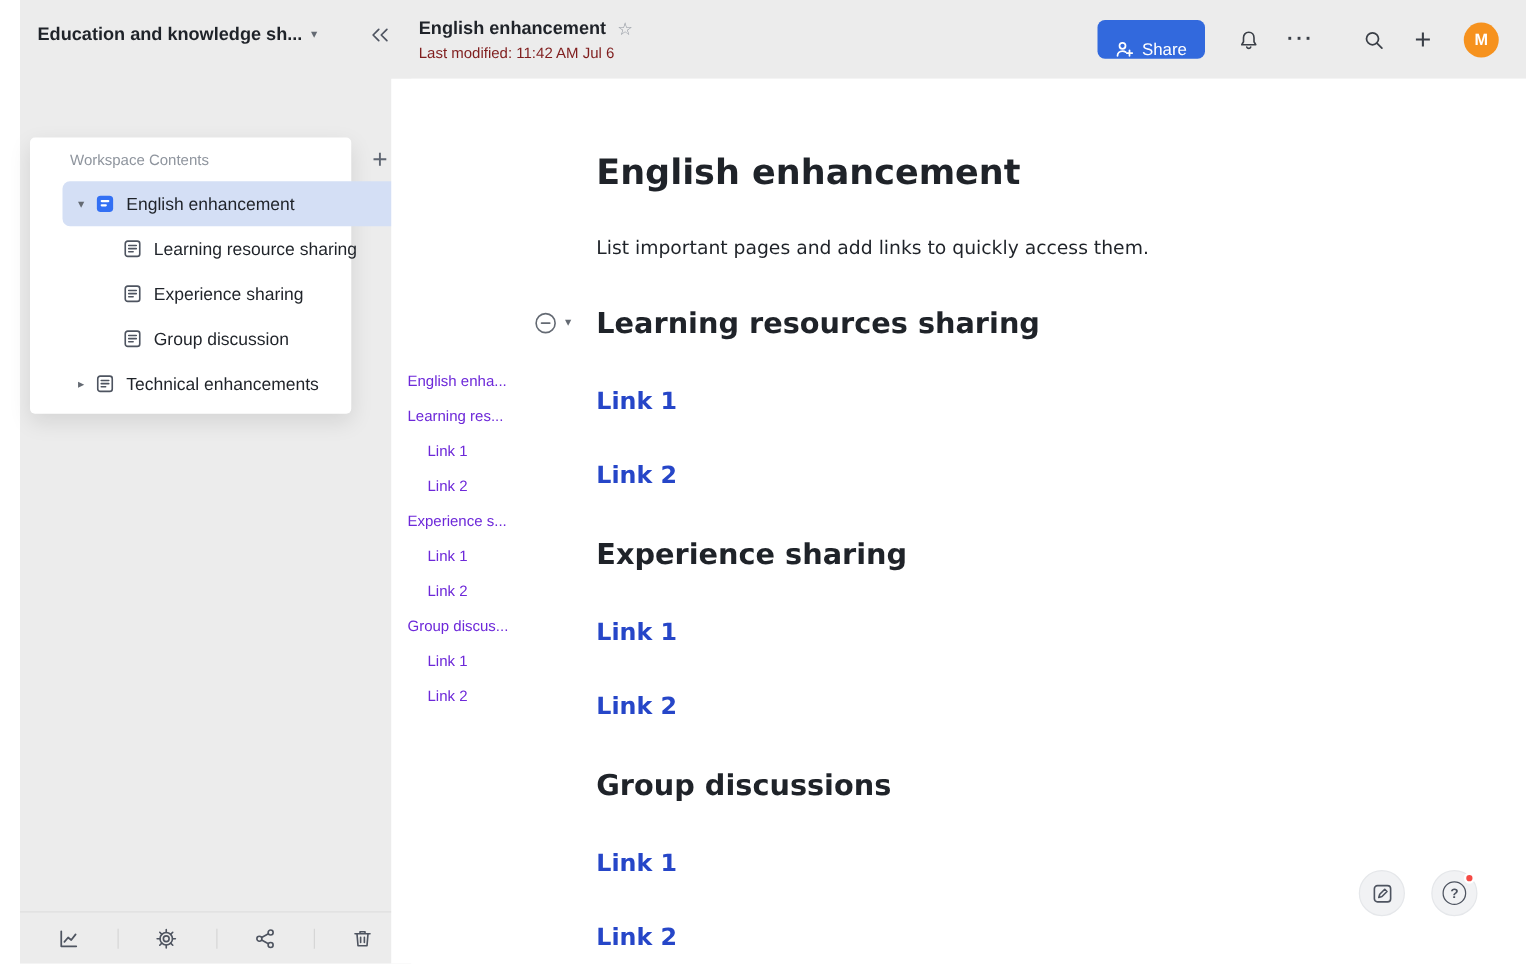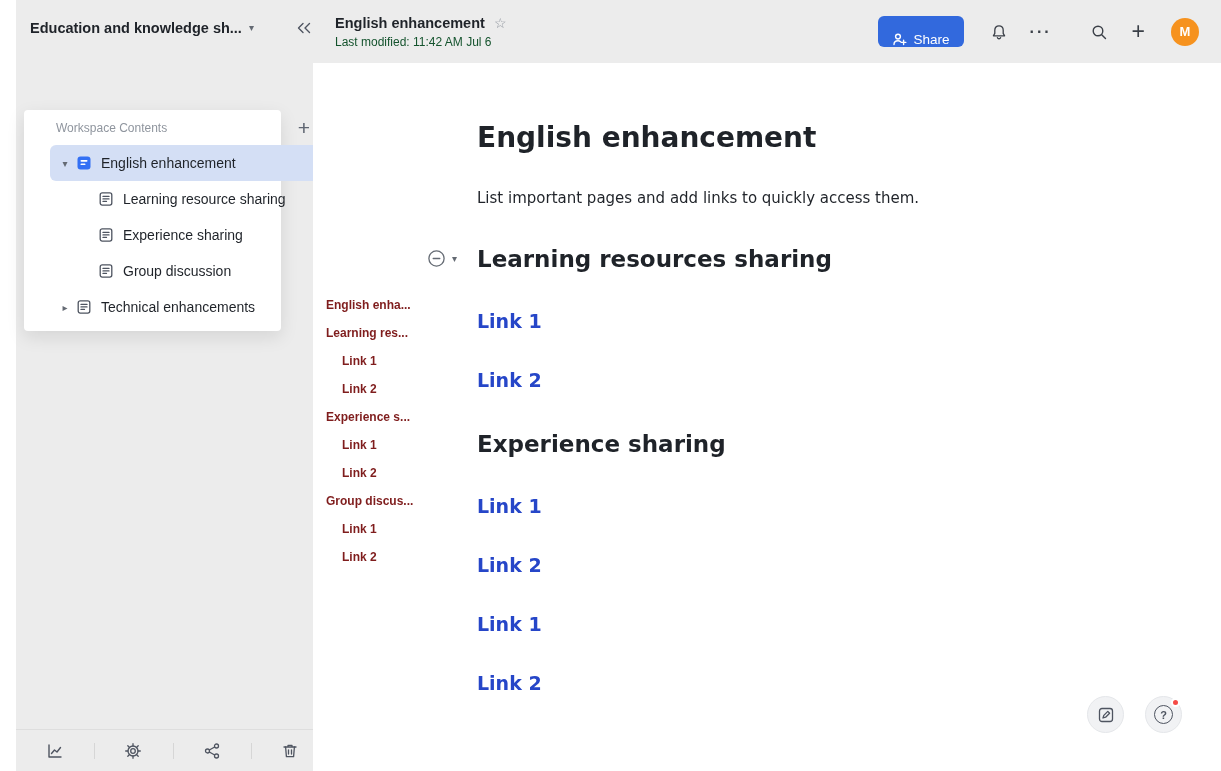--- a/index.html
+++ b/index.html
@@ -40,34 +40,34 @@
   .sb-footer { position: absolute; bottom: 0; left: 0; width: 313px; height: 42px; border-top: 1px solid #dedede; display: flex; align-items: stretch; }
   .sb-footer .cell { flex: 1; display: flex; justify-content: center; align-items: center; position: relative; cursor: pointer; color: #4e5460; }
   .sb-footer .cell + .cell::before { content: ""; position: absolute; left: 0; top: 13px; height: 16px; width: 1px; background: #d6d6d6; }
 
   
   .topbar { position: absolute; left: 313px; top: 0; width: 908px; height: 63px; background: var(--sidebar-bg, #ececec); display: flex; align-items: center; padding: 0 22px; }
   .doc-meta { display: flex; flex-direction: column; gap: 4px; }
   .doc-title-row { display: flex; align-items: center; gap: 9px; }
   .doc-title { font-size: 14.5px; font-weight: 700; color: #1f2329; }
   .star { color: #8f959e; font-size: 14px; cursor: pointer; line-height: 1; }
-  .modified { font-size: 12px; color: #14532d; }
+  .modified { font-size: 12px; color: #7f1d1d; }
   .tb-right { margin-left: auto; display: flex; align-items: center; }
   .share-btn { display: flex; align-items: flex-end; gap: 7px; background: var(--accent, #3269dd); color: #fff; font-size: 13.5px; font-weight: 500; height: 31px; padding: 0 14px; border-radius: 6px; border: 0; cursor: pointer; font-family: inherit; }
   .tb-icon { color: #3a3f47; display: flex; align-items: center; justify-content: center; cursor: pointer; }
   .i-bell { margin-left: 26px; }
   .i-more { margin-left: 22px; font-size: 16px; font-weight: 700; letter-spacing: 2px; line-height: 1; }
   .i-search { margin-left: 38px; }
   .i-plus { margin-left: 24px; font-size: 23px; font-weight: 400; line-height: 1; }
   .avatar { margin-left: 26px; width: 28px; height: 28px; border-radius: 50%; background: var(--avatar, #f6921e); color: #fff; font-size: 13px; font-weight: 700; display: flex; align-items: center; justify-content: center; cursor: pointer; }
 
   
   .content { position: absolute; left: 313px; top: 63px; width: 908px; height: 708px; background: #fff; overflow: hidden; }
   .outline { position: absolute; left: 13px; top: 228px; width: 106px; }
-  .o-item { font-size: 12px; color: #7f1d1d; line-height: 28px; white-space: nowrap; cursor: pointer; overflow: hidden; font-weight: bold; }
+  .o-item { font-size: 12px; color: #6d28d9; line-height: 28px; white-space: nowrap; cursor: pointer; overflow: hidden; }
   .o-item.ind1 { padding-left: 16px; }
 
   .doc { position: absolute; left: 164px; top: 0; width: 620px; padding-top: 57px; font-family: "DejaVu Sans", sans-serif; }
   .doc h1 { font-size: 28px; line-height: 35px; font-weight: 700; color: #1f2329; margin: 0 0 34px; }
   .doc .intro { font-size: 15px; line-height: 18px; color: #1f2329; margin: 0; }
   .h2row { position: relative; margin: 38px 0 37px; }
   .doc h2 { font-size: 23px; line-height: 28px; font-weight: 700; color: #1f2329; }
   .gutter { position: absolute; left: -50px; top: 4px; display: flex; align-items: center; gap: 6px; color: #646a73; cursor: pointer; }
   .gutter .caret { font-size: 10px; }
   .doclink { display: block; width: fit-content; font-size: 19px; line-height: 23px; font-weight: 700; color: var(--link, #2646c8); text-decoration: none; margin: 0 0 36px; cursor: pointer; }
@@ -259,20 +259,23 @@
       </div>
       <a class="doclink">Link 1</a>
       <a class="doclink">Link 2</a>
 
       <div class="h2row">
         <h2>Experience sharing</h2>
       </div>
       <a class="doclink">Link 1</a>
       <a class="doclink">Link 2</a>
 
+      <div class="h2row">
+        <h2>Group discussions</h2>
+      </div>
       <a class="doclink">Link 1</a>
       <a class="doclink">Link 2</a>
     </article>
 
     <span class="fab fab-feedback">
       <svg width="18" height="18" viewBox="0 0 18 18" fill="none" stroke="#4e5460" stroke-width="1.3" stroke-linecap="round" stroke-linejoin="round">
           <rect x="2.5" y="2.5" width="13" height="13" rx="2.5"></rect>
           <path d="M6 12l.8-2.6 4-4 1.8 1.8-4 4L6 12Z"></path>
         </svg>
     </span>

